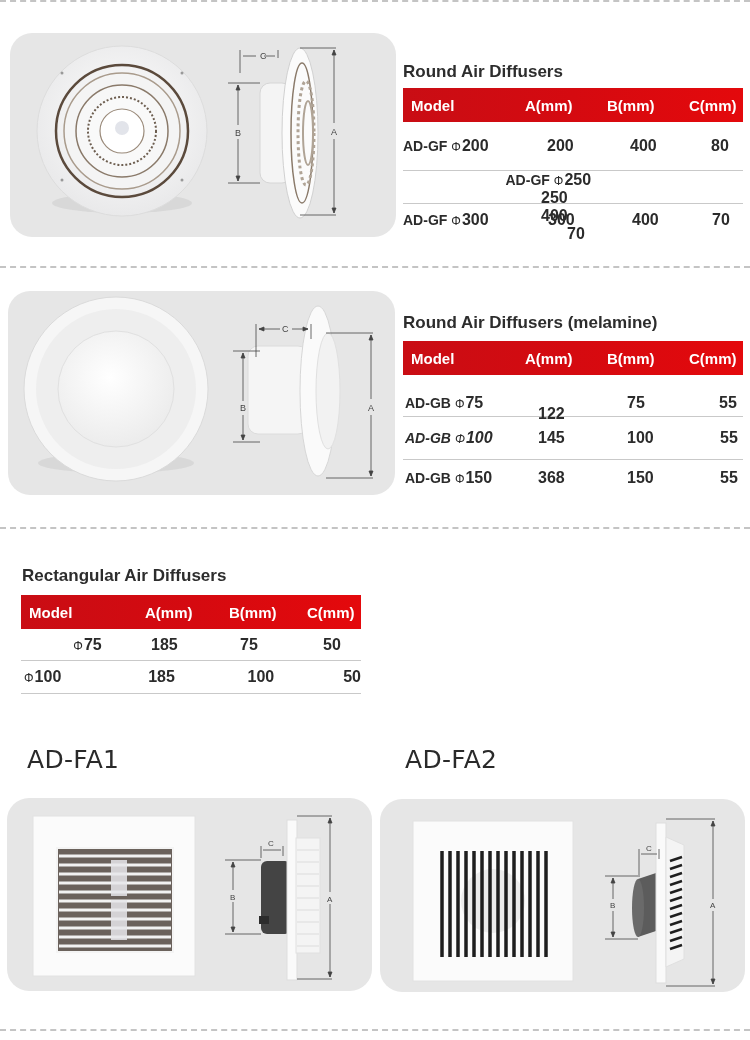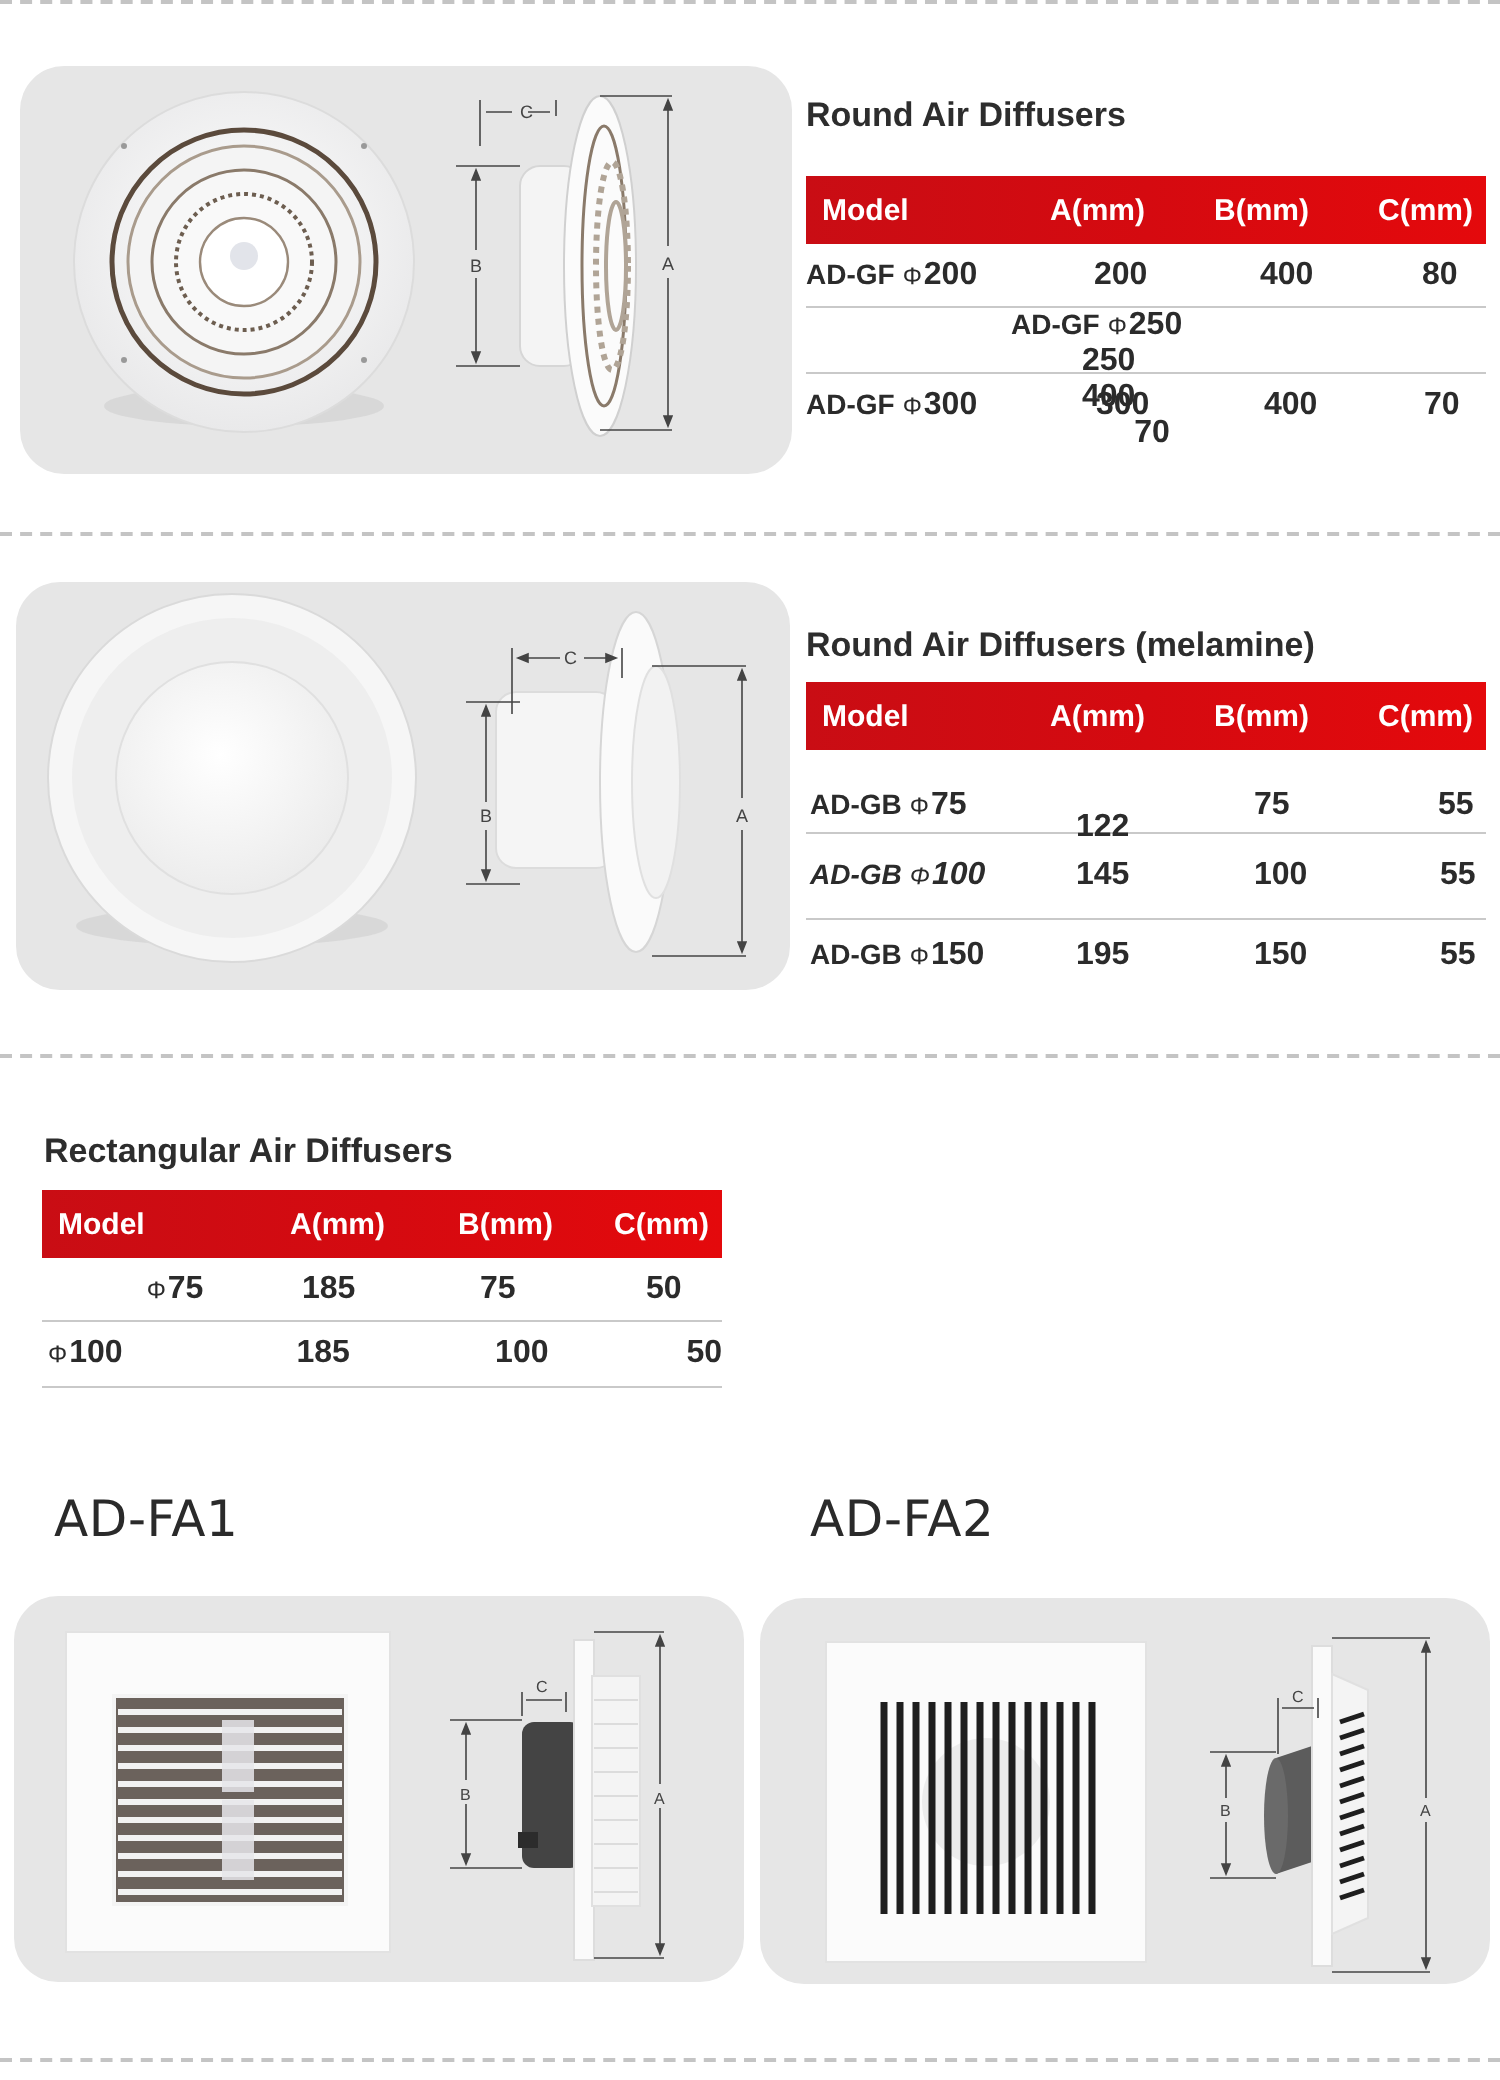--- a/index.html
+++ b/index.html
@@ -76,30 +76,30 @@
         <polygon points="228,148 226,143 230,143"></polygon>
       <polygon points="324,17 322,22 326,22"></polygon>
         <polygon points="324,180 322,175 326,175"></polygon>
     </g>
     <text x="250" y="26" font-size="9" fill="#444" font-family="Liberation Sans, sans-serif">C</text>
     <text x="225" y="103" font-size="9" fill="#444" font-family="Liberation Sans, sans-serif">B</text>
     <text x="321" y="102" font-size="9" fill="#444" font-family="Liberation Sans, sans-serif">A</text>
   </svg>
 </div>
 
-<div class="title" style="left:403px; top:48px;">Round Air Diffusers</div>
+<div class="title" style="left:403px; top:62px;">Round Air Diffusers</div>
 
 <div class="spec" style="left:403px; top:88px; width:340px;">
   <div class="hdr">
     <span class="cell" style="width:122px; padding-left:8px;">Model</span>
     <span class="cell" style="width:82px;">A(mm)</span>
     <span class="cell" style="width:82px;">B(mm)</span>
     <span class="cell" style="width:54px;">C(mm)</span>
   </div>
-  <div class="row" style="height:32px;">
+  <div class="row" style="height:49px;">
     <span class="cell model" style="width:135px;"><span>AD-GF</span><span class="phi">Φ</span><span class="sz">200</span></span>
     <span class="cell" style="width:83px; padding-left:9px;">200</span>
     <span class="cell" style="width:84px; padding-left:9px;">400</span>
     <span class="cell" style="padding-left:6px;">80</span>
   </div>
   <div class="row" style="height:33px;flex-direction:column;">
     <span class="cell model" style="width:135px;"><span>AD-GF</span><span class="phi">Φ</span><span class="sz">250</span></span>
     <span class="cell" style="width:84px; padding-left:10px;">250</span>
     <span class="cell" style="width:84px; padding-left:10px;">400</span>
     <span class="cell" style="padding-left:6px;">70</span>
@@ -170,21 +170,21 @@
     <span class="cell" style="padding-left:15px;">55</span>
   </div>
   <div class="row" style="height:43px;">
     <span class="cell model" style="width:135px; padding-left:2px;font-style:italic;"><span>AD-GB</span><span class="phi">Φ</span><span class="sz">100</span></span>
     <span class="cell" style="width:86px;">145</span>
     <span class="cell" style="width:80px; padding-left:3px;">100</span>
     <span class="cell" style="padding-left:16px;">55</span>
   </div>
   <div class="row last" style="height:36px;">
     <span class="cell model" style="width:135px; padding-left:2px;"><span>AD-GB</span><span class="phi">Φ</span><span class="sz">150</span></span>
-    <span class="cell" style="width:86px;">195</span>
+    <span class="cell" style="width:86px;">368</span>
     <span class="cell" style="width:80px; padding-left:3px;">150</span>
     <span class="cell" style="padding-left:16px;">55</span>
   </div>
 </div>
 
 <div class="title" style="left:22px; top:566px;">Rectangular Air Diffusers</div>
 
 <div class="spec" style="left:21px; top:595px; width:340px;">
   <div class="hdr">
     <span class="cell" style="width:124px; padding-left:8px;">Model</span>

